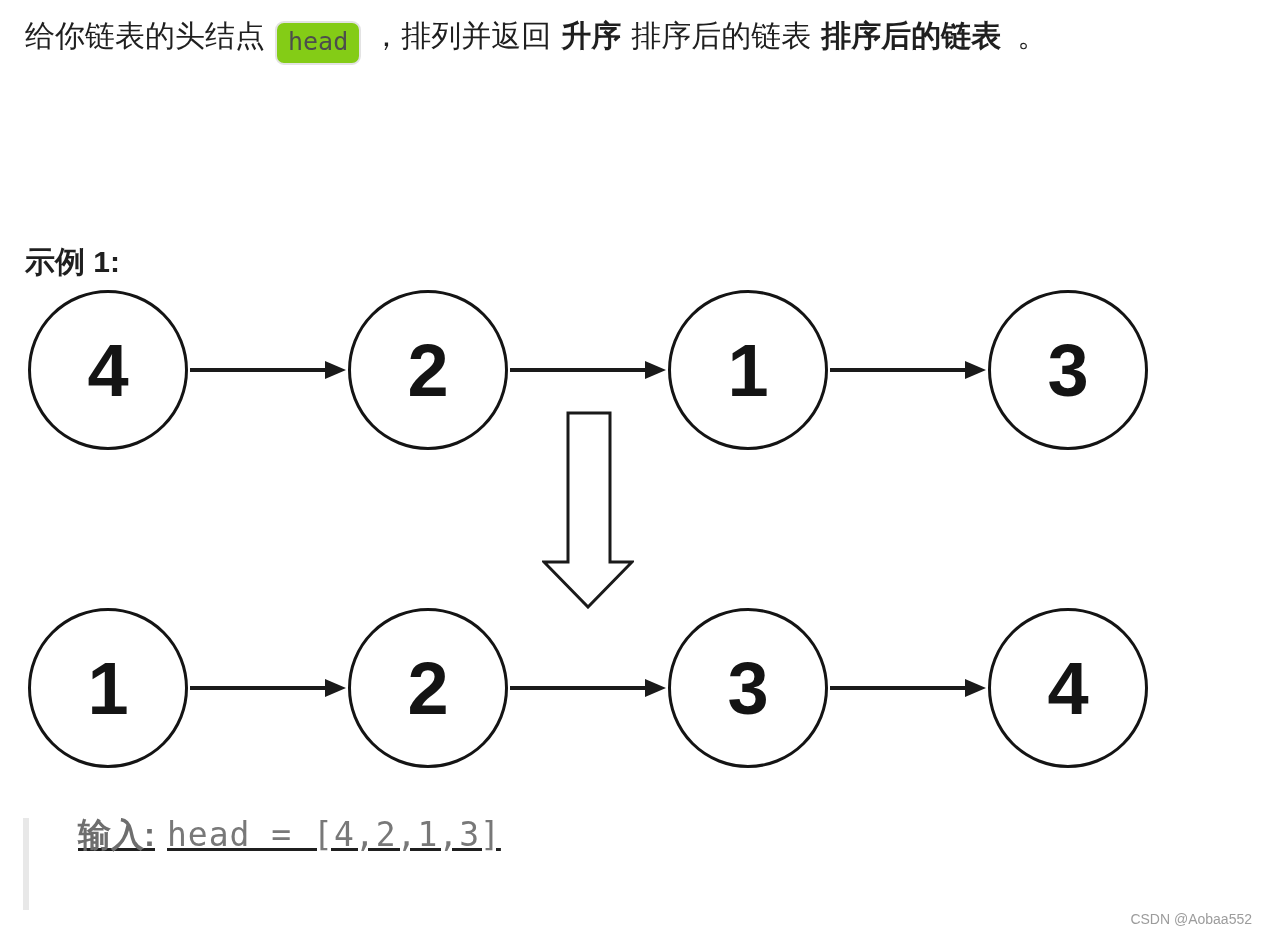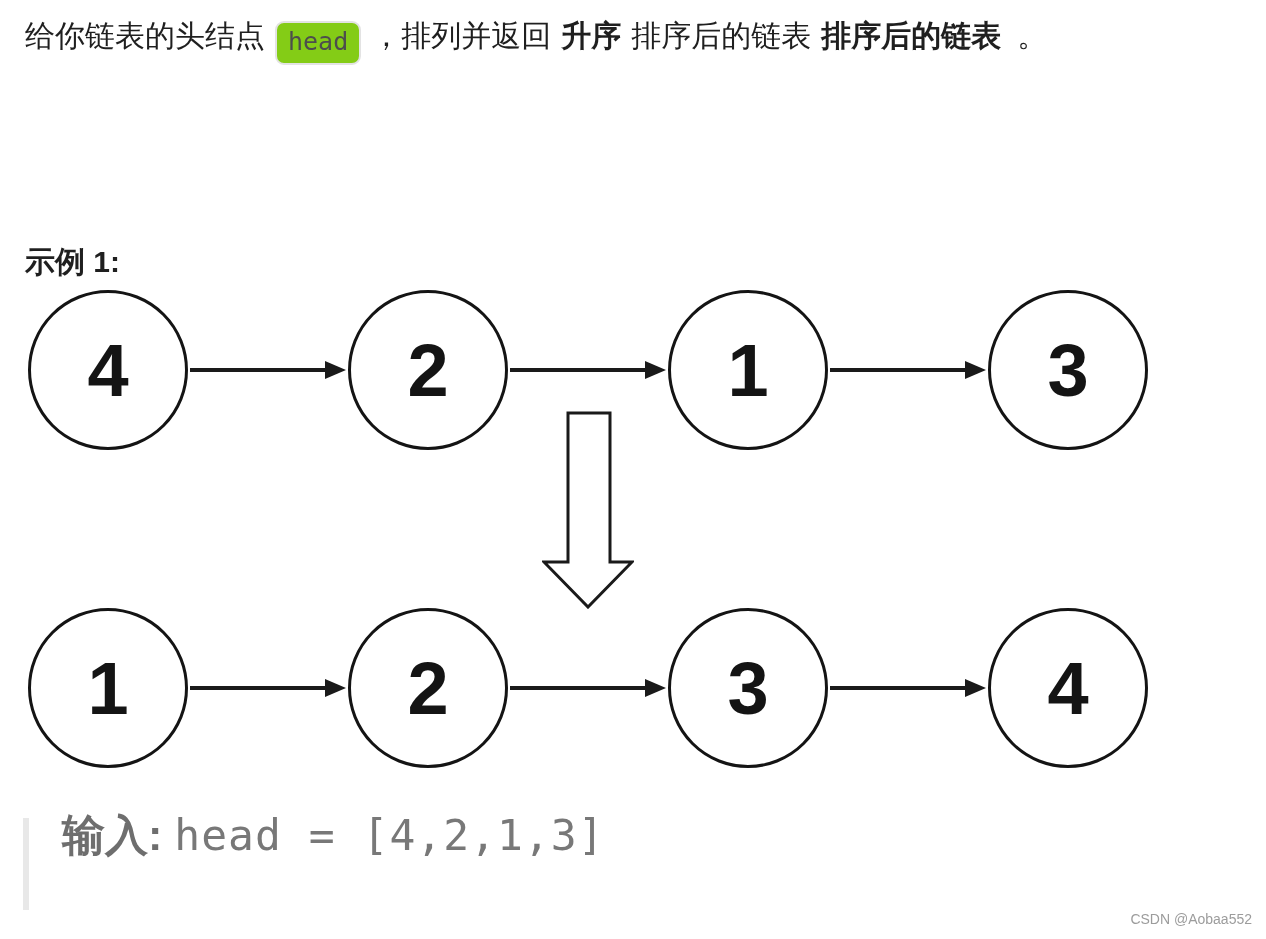--- a/index.html
+++ b/index.html
@@ -100,23 +100,24 @@
     position: absolute;
     left: 23px; top: 810px; right: 20px;
   }
   .io-bar {
     position: absolute;
     left: 0; top: 8px;
     width: 6px; height: 92px;
     background: #e8e8e8;
   }
   .io-lines {
-    margin-left: 39px;
-    font-size: 43px;
+    margin-left: 55px;
+    font-size: 33px;
     line-height: 50px;
+    text-decoration: underline;
   }
   .io-label {
     font-weight: bold;
     color: #6e6e6e;
     margin-right: 12px;
   }
   .io-value {
     font-family: "DejaVu Sans Mono", monospace;
     color: #787878;
     letter-spacing: 1px;

